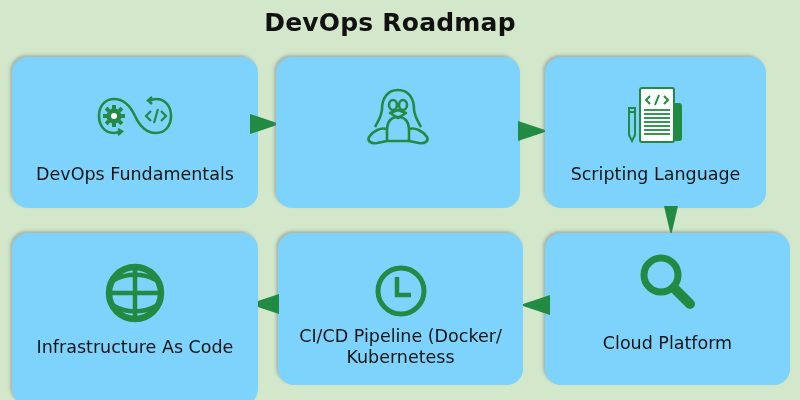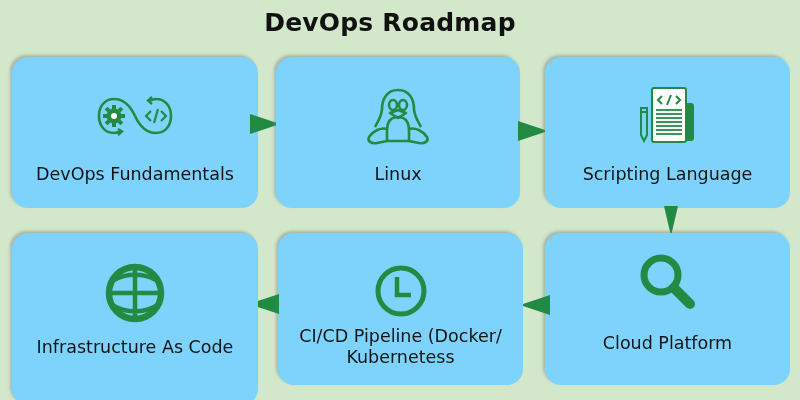--- a/index.html
+++ b/index.html
@@ -67,26 +67,25 @@
     <svg width="66" height="60" viewBox="0 0 66 60" fill="none" stroke="#218a43" stroke-width="2.6" stroke-linejoin="round">
       <path d="M33 3 C22 3 17 12 17 22 C17 28 14 33 10 40 M33 3 C44 3 49 12 49 22 C49 28 52 33 56 40"></path>
       <path d="M22 44 C22 34 26 30 33 30 C40 30 44 34 44 44 L44 54 L22 54 Z"></path>
       <ellipse cx="28" cy="18" rx="4" ry="5"></ellipse>
       <ellipse cx="38" cy="18" rx="4" ry="5"></ellipse>
       <path d="M25 26 L33 31 L41 26 L33 23 Z"></path>
       <path d="M22 42 C16 40 8 44 4 50 C2 54 6 57 12 56 L22 54"></path>
       <path d="M44 42 C50 40 58 44 62 50 C64 54 60 57 54 56 L44 54"></path>
     </svg>
   </span>
-  <div class="label" style="top:107px;">Linux</div>
 </div>
 
 <div class="arrow right" style="left:518px;top:121px;"></div>
 
-<div class="card" style="left:545px;top:57px;width:245px;height:151px;">
+<div class="card" style="left:545px;top:57px;width:221px;height:151px;">
   <span class="icon" style="top:28px;">
     <svg width="60" height="60" viewBox="0 0 60 60" fill="none" stroke="#218a43" stroke-width="2">
       <rect x="44" y="18" width="12" height="38" rx="3" fill="#218a43" stroke="none"></rect>
       <rect x="14" y="3" width="34" height="54" rx="2" fill="#fff"></rect>
       <path d="M24 11 L20 15 L24 19 M38 11 L42 15 L38 19 M33 10 L29 20"></path>
       <g stroke-width="1.8">
         <line x1="18" y1="25" x2="44" y2="25"></line>
           <line x1="18" y1="29" x2="44" y2="29"></line>
         <line x1="18" y1="33" x2="44" y2="33"></line>
           <line x1="18" y1="37" x2="44" y2="37"></line>

